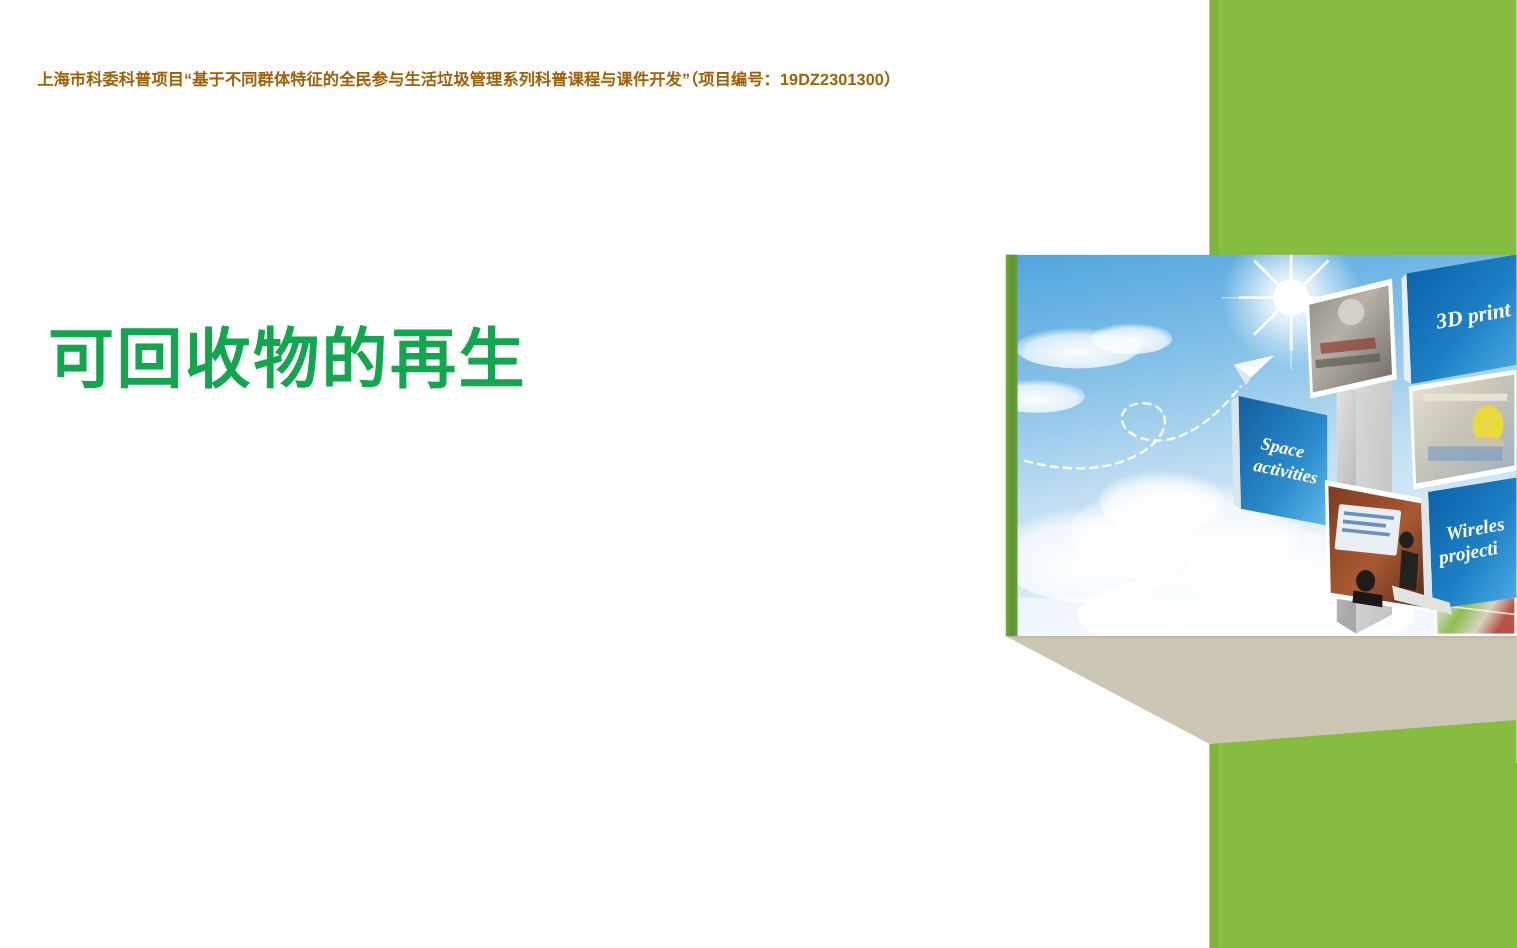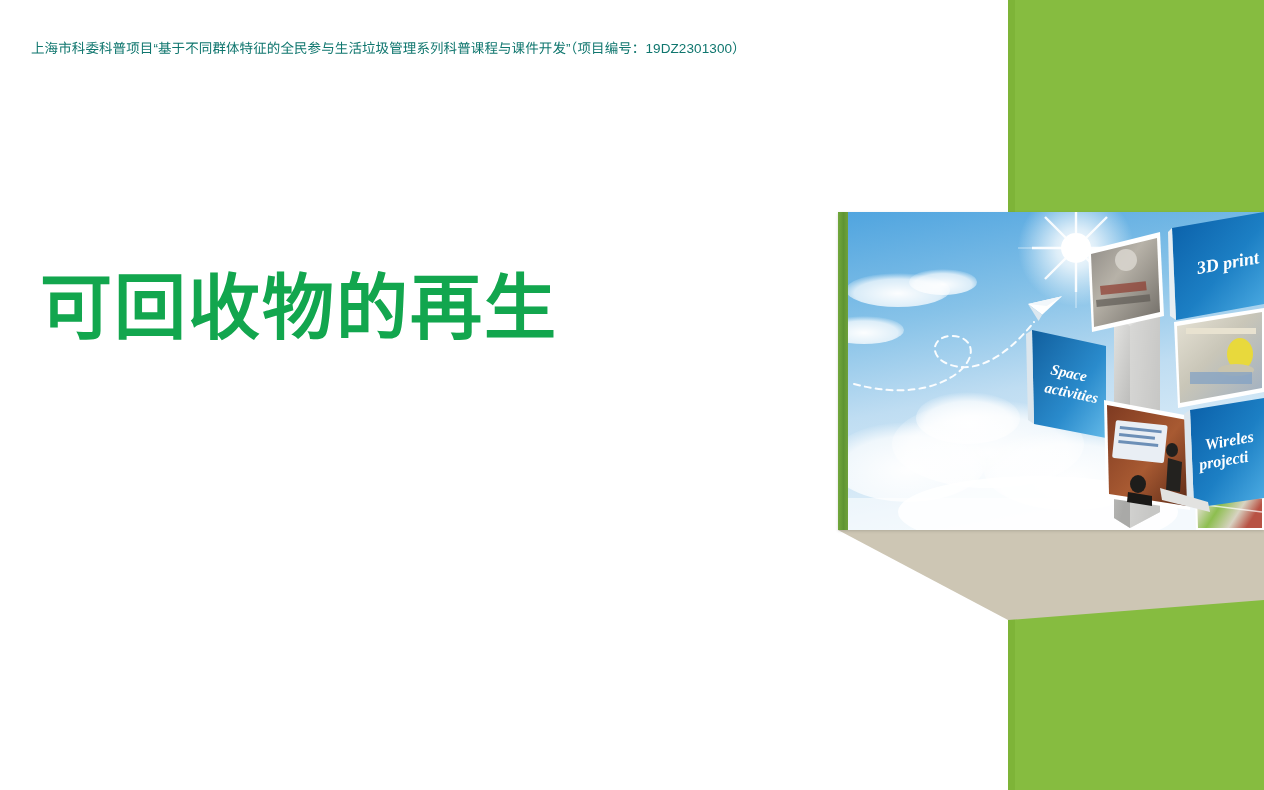--- a/index.html
+++ b/index.html
@@ -47,36 +47,36 @@
     top: 528px;
     width: 426px;
     height: 92px;
     z-index: 3;
   }
 
   
   .project-line {
     position: absolute;
     left: 31px;
-    top: 37px;
+    top: 55px;
     width: 830px;
     font-size: 13.5px;
-    font-weight: normal;
-    color: #0f766e;
+    font-weight: bold;
+    color: #a16207;
     letter-spacing: 0.1px;
     white-space: nowrap;
     z-index: 6;
   }
 
   
   .main-title {
     position: absolute;
     left: 40px;
     top: 272px;
-    font-size: 72px;
+    font-size: 55px;
     line-height: 1;
     font-weight: bold;
     color: #12A64E;
     letter-spacing: 2px;
     white-space: nowrap;
     z-index: 6;
   }
 
   
   .photo-frame {

